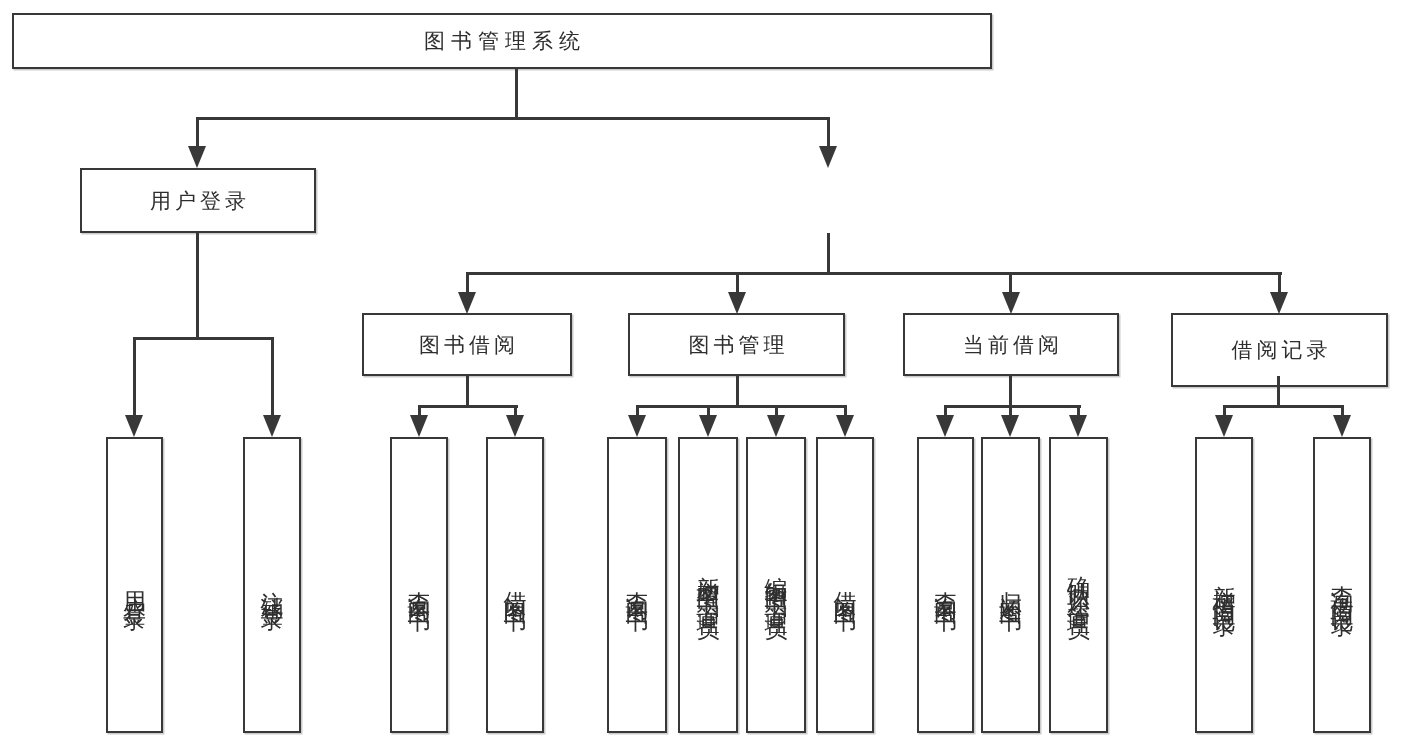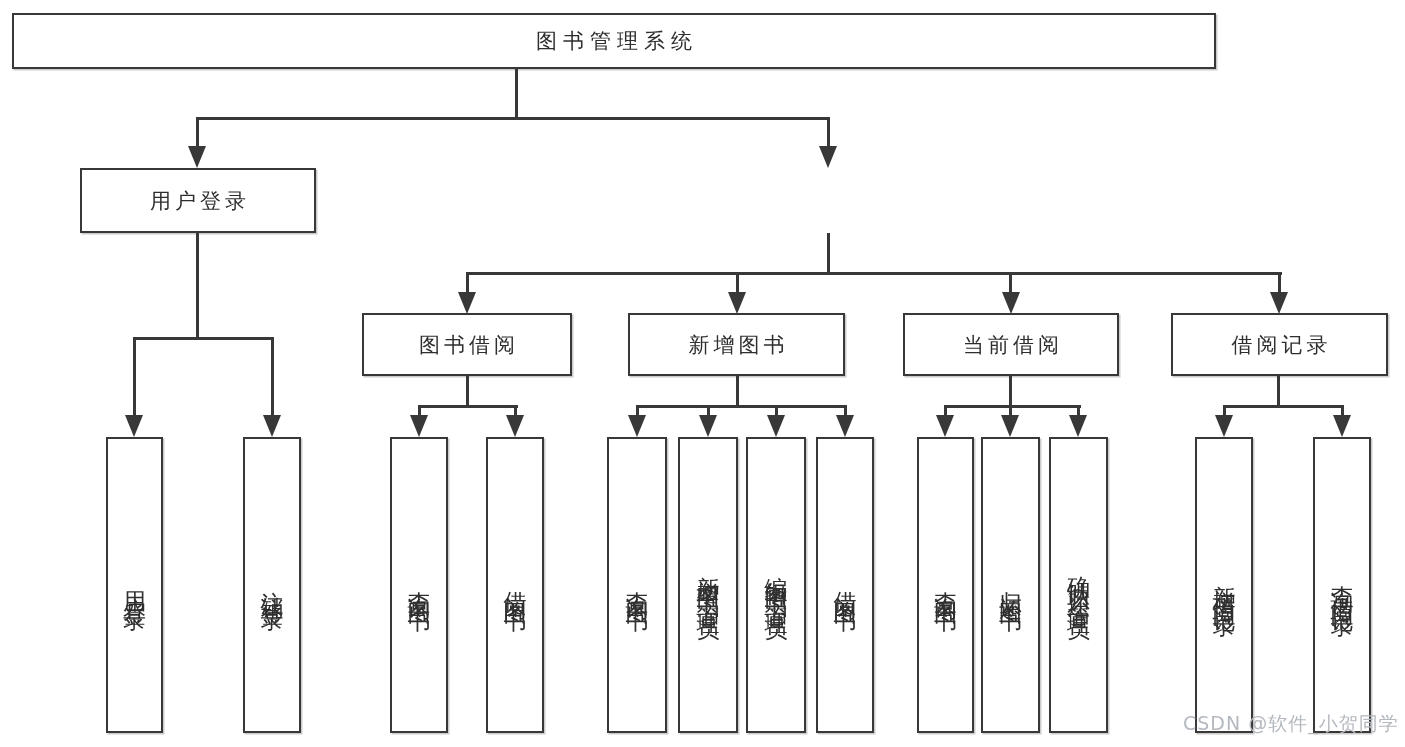--- a/index.html
+++ b/index.html
@@ -34,21 +34,21 @@
     position:absolute; left:1183px; top:711px;
     font-size:19px; letter-spacing:1px;
     color:var(--watermark,#b4b8bf); white-space:nowrap;
   }
 </style>
 </head>
 <body>
 
 <div class="stage">
 
-  <div class="node rootnode" style="left:12px;top:13px;width:1204px;height:56px;">
+  <div class="node rootnode" style="left:12px;top:13px;width:980px;height:56px;">
     <span>图书管理系统</span>
   </div>
 
   <div class="vline" style="left:515px;top:67px;height:52px;"></div>
   <div class="hline" style="left:196px;top:117px;width:634px;"></div>
   <div class="vline" style="left:196px;top:117px;height:35px;"></div>
   <div class="vline" style="left:827px;top:117px;height:35px;"></div>
   <div class="arrow" style="left:188px;top:146px;"></div>
   <div class="arrow" style="left:819px;top:146px;"></div>
 
@@ -78,26 +78,26 @@
   <div class="vline" style="left:1278px;top:272px;height:24px;"></div>
   <div class="arrow" style="left:458px;top:292px;"></div>
   <div class="arrow" style="left:728px;top:292px;"></div>
   <div class="arrow" style="left:1002px;top:292px;"></div>
   <div class="arrow" style="left:1270px;top:292px;"></div>
 
   <div class="node hnode" style="left:362px;top:313px;width:210px;height:63px;">
     <span>图书借阅</span>
   </div>
   <div class="node hnode" style="left:628px;top:313px;width:217px;height:63px;">
-    <span>新增图书</span>
+    <span>图书管理</span>
   </div>
   <div class="node hnode" style="left:903px;top:313px;width:216px;height:63px;">
     <span>当前借阅</span>
   </div>
-  <div class="node hnode" style="left:1171px;top:313px;width:217px;height:63px;">
+  <div class="node hnode" style="left:1171px;top:313px;width:217px;height:74px;">
     <span>借阅记录</span>
   </div>
 
   <div class="vline" style="left:466px;top:376px;height:31px;"></div>
   <div class="hline" style="left:418px;top:405px;width:100px;"></div>
   <div class="vline" style="left:418px;top:405px;height:13px;"></div>
   <div class="vline" style="left:514px;top:405px;height:13px;"></div>
   <div class="arrow" style="left:410px;top:415px;"></div>
   <div class="arrow" style="left:506px;top:415px;"></div>
 
@@ -158,15 +158,14 @@
   <div class="arrow" style="left:1215px;top:415px;"></div>
   <div class="arrow" style="left:1333px;top:415px;"></div>
 
   <div class="node vnode" style="left:1195px;top:437px;width:58px;height:296px;">
     <span>新增借阅记录</span>
   </div>
   <div class="node vnode" style="left:1313px;top:437px;width:58px;height:296px;">
     <span>查询借阅记录</span>
   </div>
 
-  <div class="watermark">CSDN @软件_小贺同学</div>
 
 </div>
 
 </body></html>

